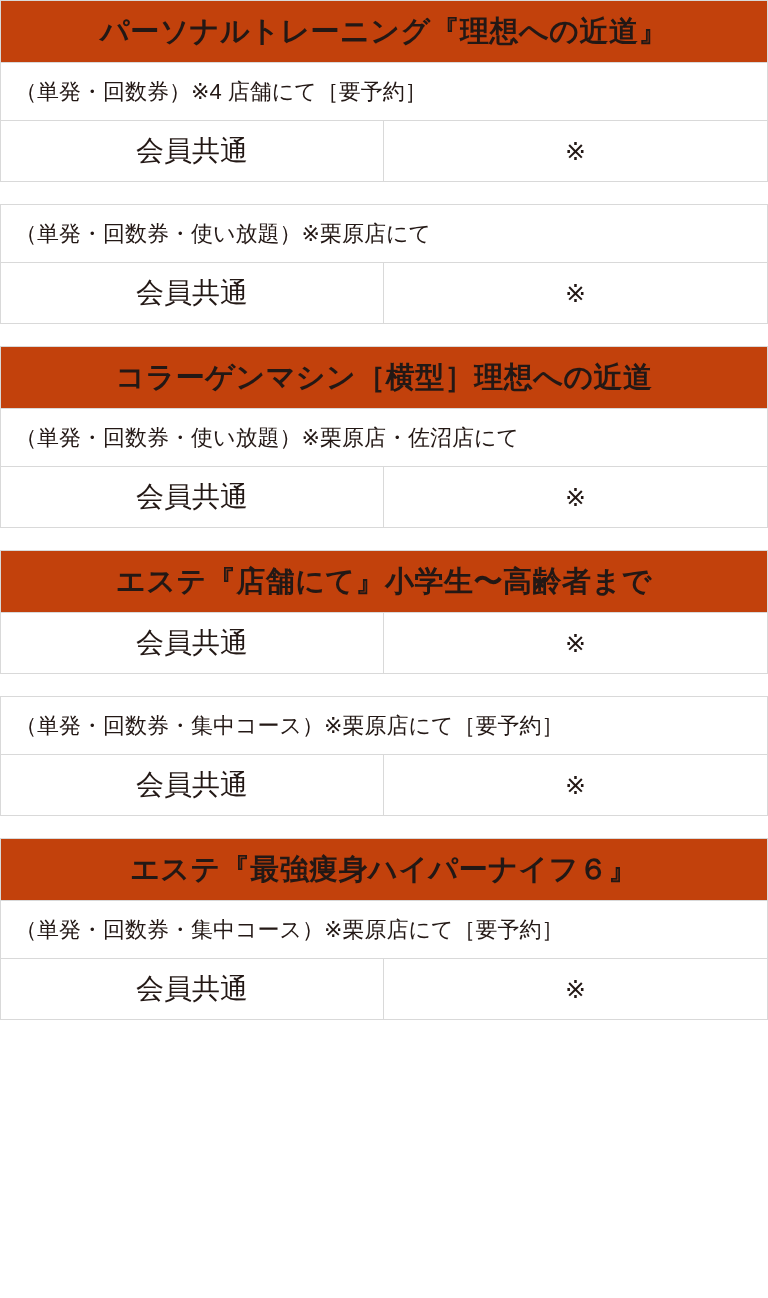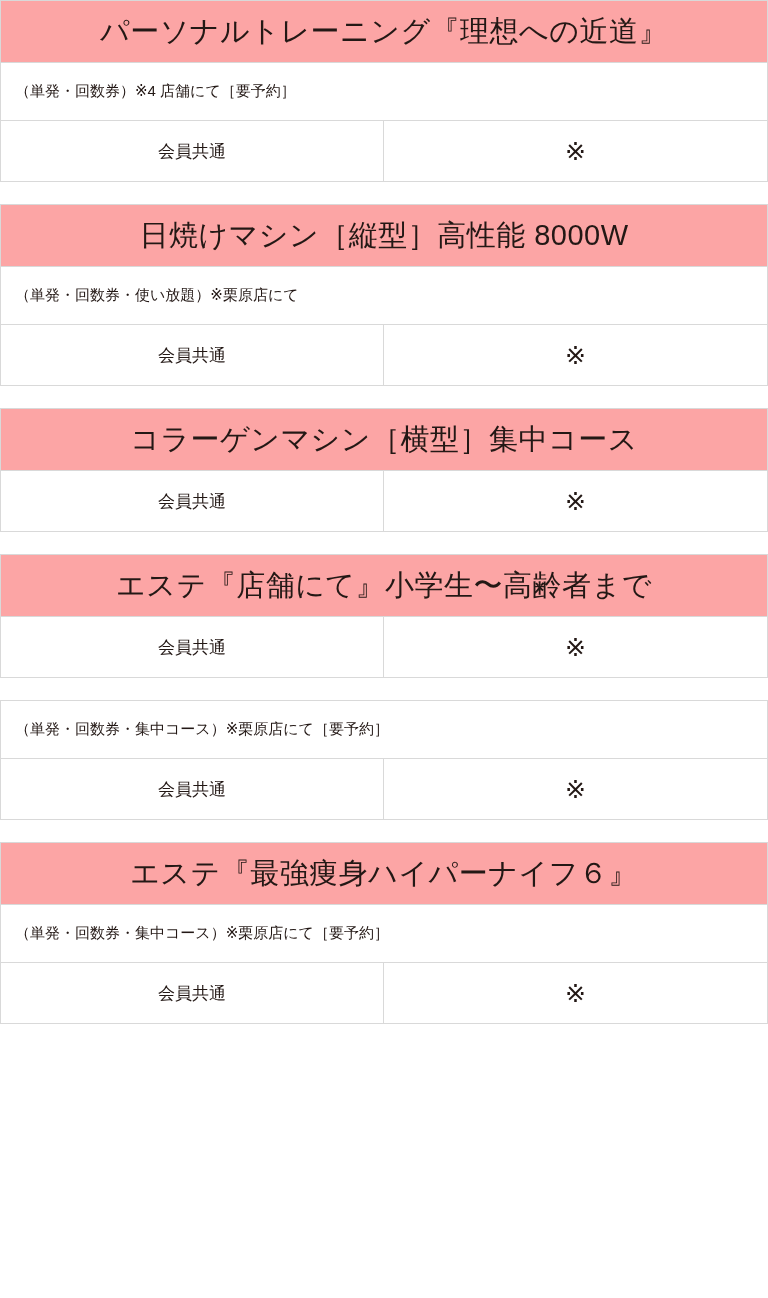--- a/index.html
+++ b/index.html
@@ -17,60 +17,60 @@
   }
   .section {
     width: 768px;
     margin-bottom: 22px;
     box-sizing: border-box;
   }
   .section:last-child {
     margin-bottom: 0;
   }
   .sec-title {
-    background: #fca5a5;
+    background: #c2410c;
     border: 1px solid #d9d9d9;
     border-bottom: none;
     height: 62px;
     display: flex;
     align-items: center;
     justify-content: center;
     text-align: center;
     font-size: 29px;
-    font-weight: normal;
+    font-weight: bold;
     letter-spacing: 0.5px;
     box-sizing: border-box;
     padding: 16px 8px;
     white-space: nowrap;
   }
   .sec-note {
     border: 1px solid #d9d9d9;
     border-bottom: none;
     height: 58px;
     display: flex;
     align-items: center;
     padding-left: 14px;
-    font-size: 15px;
+    font-size: 22px;
     box-sizing: border-box;
     background: #ffffff;
     white-space: nowrap;
   }
   .sec-row {
     display: flex;
     border: 1px solid #d9d9d9;
     height: 62px;
     box-sizing: border-box;
     background: #ffffff;
   }
   .cell-left {
     width: 383px;
     display: flex;
     align-items: center;
     justify-content: center;
-    font-size: 17px;
+    font-size: 28px;
     border-right: 1px solid #d9d9d9;
     box-sizing: border-box;
   }
   .cell-right {
     flex: 1;
     display: flex;
     align-items: center;
     justify-content: center;
     font-size: 25px;
     box-sizing: border-box;
@@ -83,30 +83,30 @@
   <div class="section">
     <div class="sec-title">パーソナルトレーニング『理想への近道』</div>
     <div class="sec-note">（単発・回数券）※4 店舗にて［要予約］</div>
     <div class="sec-row">
       <div class="cell-left">会員共通</div>
       <div class="cell-right">※</div>
     </div>
   </div>
 
   <div class="section">
-    <div class="sec-title">日焼けマシン［縦型］高性能 8000W</div>
     <div class="sec-note">（単発・回数券・使い放題）※栗原店にて</div>
     <div class="sec-row">
       <div class="cell-left">会員共通</div>
       <div class="cell-right">※</div>
     </div>
   </div>
 
   <div class="section">
-    <div class="sec-title">コラーゲンマシン［横型］集中コース</div>
+    <div class="sec-title">コラーゲンマシン［横型］理想への近道</div>
+    <div class="sec-note">（単発・回数券・使い放題）※栗原店・佐沼店にて</div>
     <div class="sec-row">
       <div class="cell-left">会員共通</div>
       <div class="cell-right">※</div>
     </div>
   </div>
 
   <div class="section">
     <div class="sec-title">エステ『店舗にて』小学生〜高齢者まで</div>
     <div class="sec-row">
       <div class="cell-left">会員共通</div>

